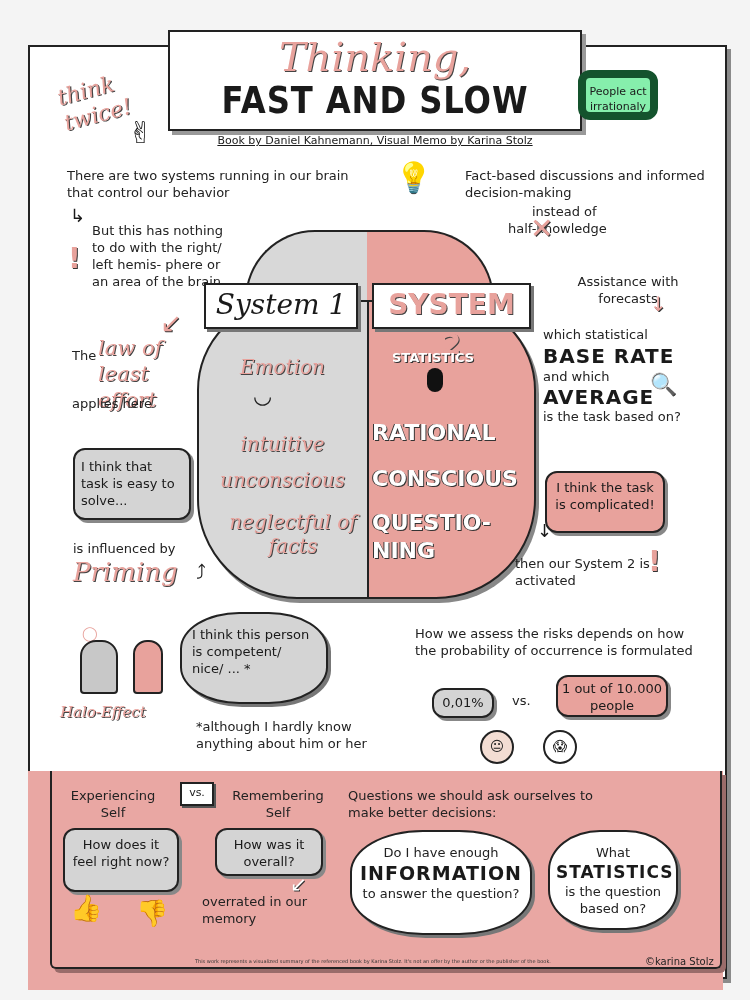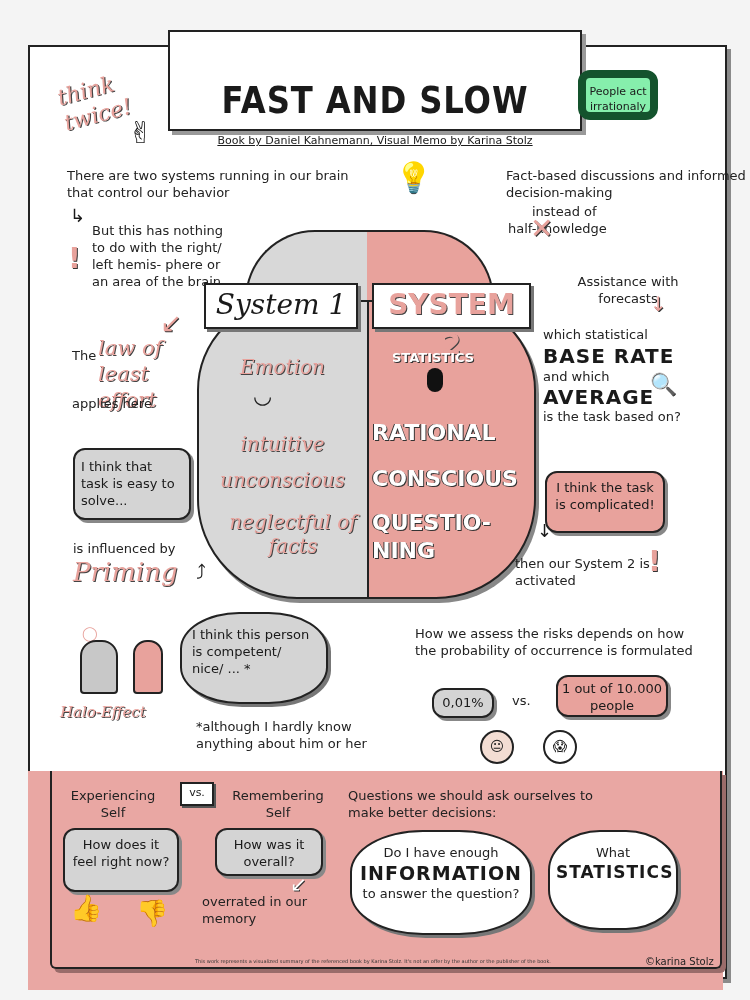--- a/index.html
+++ b/index.html
@@ -43,32 +43,33 @@
 <div class="poster"></div>
 <div class="pink-band"></div>
 <div class="inner-bottom"></div>
 
 <div class="think-box">
   <div class="script abs" style="left:8px;top:10px;width:80px;font-size:22px;line-height:26px;transform:rotate(-15deg);">think twice!</div>
   <div class="abs" style="left:76px;top:50px;font-size:30px;">✌</div>
 </div>
 
 <div class="title-box">
+  <div class="title-script script">Thinking,</div>
   <div class="title-main">FAST AND SLOW</div>
 </div>
 <div class="subtitle">Book by Daniel Kahnemann, Visual Memo by Karina Stolz</div>
 <div class="badge">People act irrationaly</div>
 
 <div class="hand abs" style="left:67px;top:167px;width:310px;">There are two systems running in our brain that control our behavior</div>
 <div class="abs" style="left:70px;top:205px;font-size:18px;">↳</div>
 <div class="abs" style="left:68px;top:242px;font-size:28px;color:#e8a29c;font-weight:bold;text-shadow:1px 1px 0 #333;">!</div>
 <div class="hand abs" style="left:92px;top:222px;width:145px;">But this has nothing to do with the right/ left hemis- phere or an area of the brain...</div>
 
 <div class="abs" style="left:395px;top:160px;font-size:30px;">💡</div>
-<div class="hand abs" style="left:465px;top:167px;width:240px;margin-left:41px;">Fact-based discussions and informed decision-making</div>
+<div class="hand abs" style="left:465px;top:167px;width:240px;">Fact-based discussions and informed decision-making</div>
 <div class="hand abs" style="left:532px;top:203px;">instead of</div>
 <div class="hand abs" style="left:508px;top:220px;">half-knowledge</div>
 <div class="abs" style="left:530px;top:212px;font-size:28px;color:#e8a29c;font-weight:bold;text-shadow:1px 1px 0 #333;">✕</div>
 
 <div class="brain-top-l"></div>
 <div class="brain-top-r"></div>
 <div class="brain-left"></div>
 <div class="brain-right"></div>
 
 <div class="sys-label sys1">System 1</div>
@@ -139,16 +140,17 @@
 
 <div class="hand abs" style="left:348px;top:787px;width:260px;">Questions we should ask ourselves to make better decisions:</div>
 <div class="cloud white" style="left:350px;top:830px;width:182px;height:105px;padding:12px 8px;">
   <div class="hand">Do I have enough</div>
   <div class="caps" style="font-size:19px;line-height:24px;">INFORMATION</div>
   <div class="hand">to answer the question?</div>
 </div>
 <div class="cloud white" style="left:548px;top:830px;width:130px;height:100px;padding:12px 6px;">
   <div class="hand">What</div>
   <div class="caps" style="font-size:17px;line-height:22px;">STATISTICS</div>
+  <div class="hand">is the question based on?</div>
 </div>
 
 <div class="footer-note">This work represents a visualized summary of the referenced book by Karina Stolz. It's not an offer by the author or the publisher of the book.</div>
 <div class="credit hand">©karina Stolz</div>
 
 </body></html>

